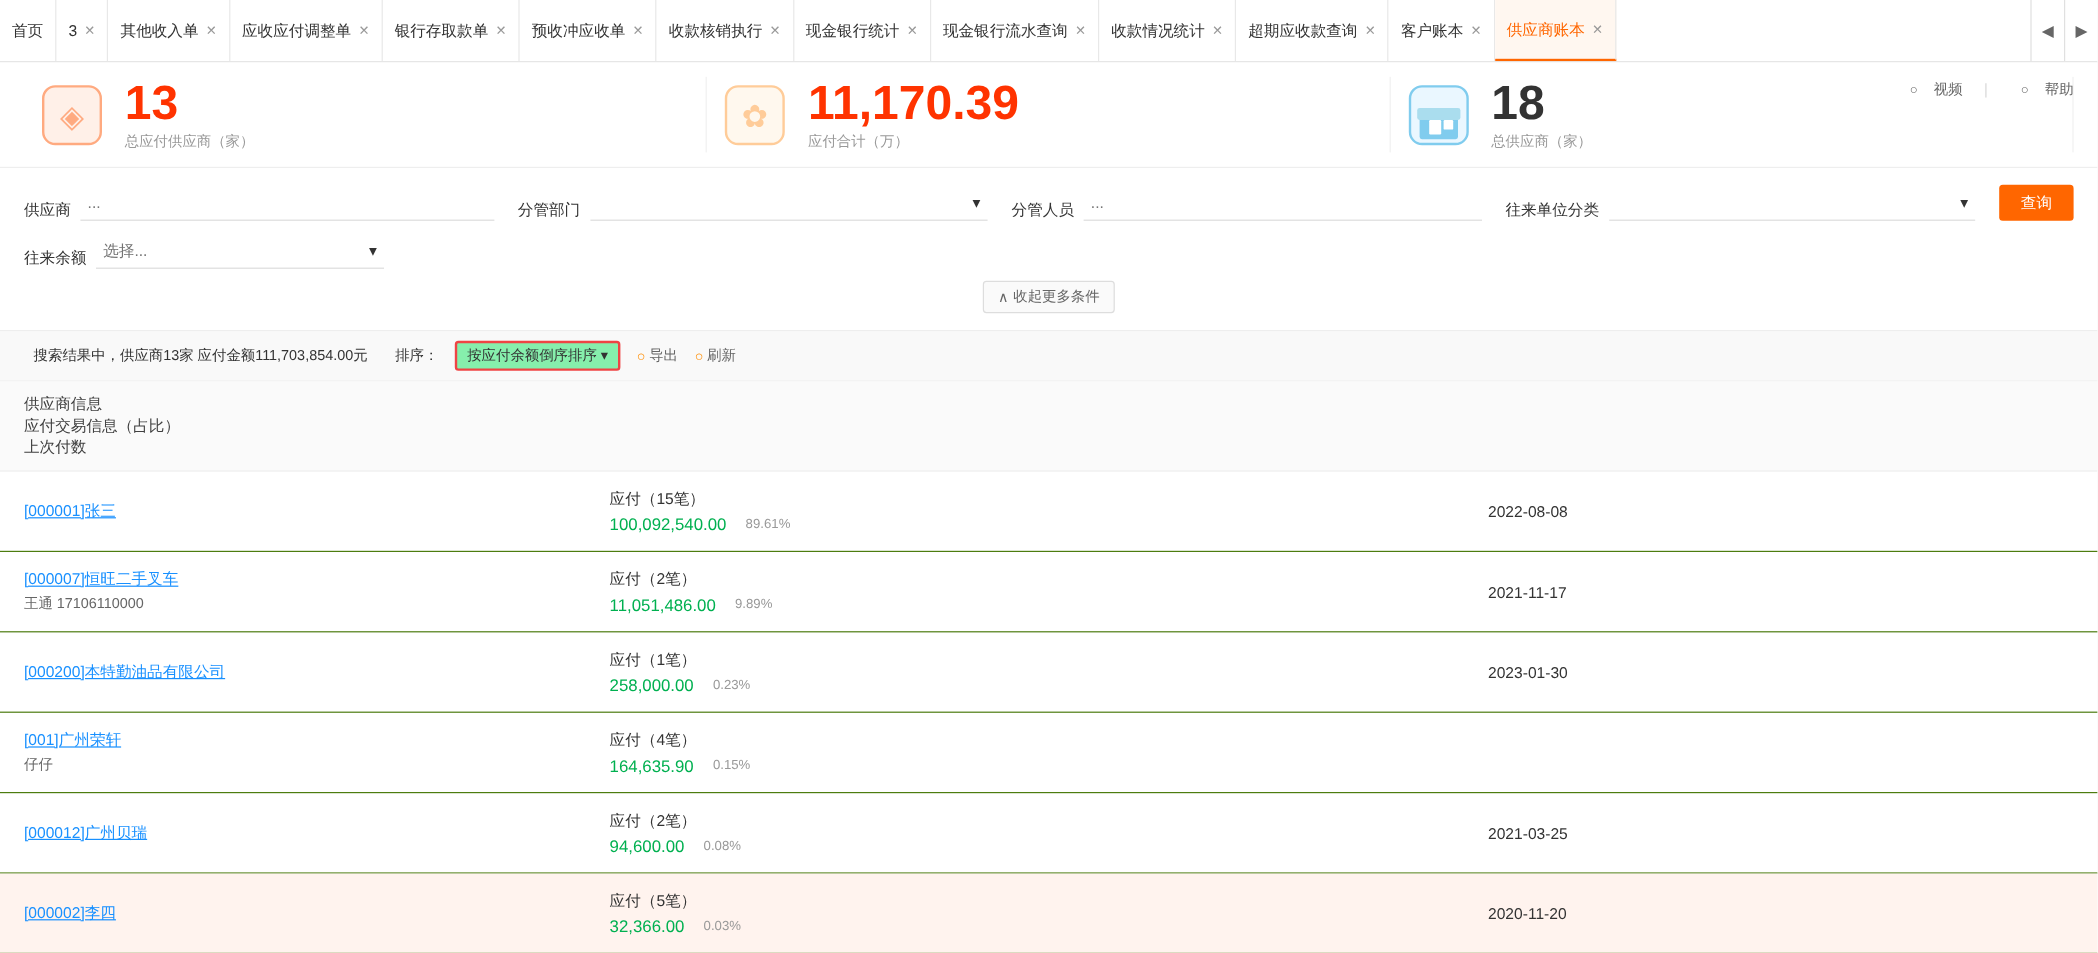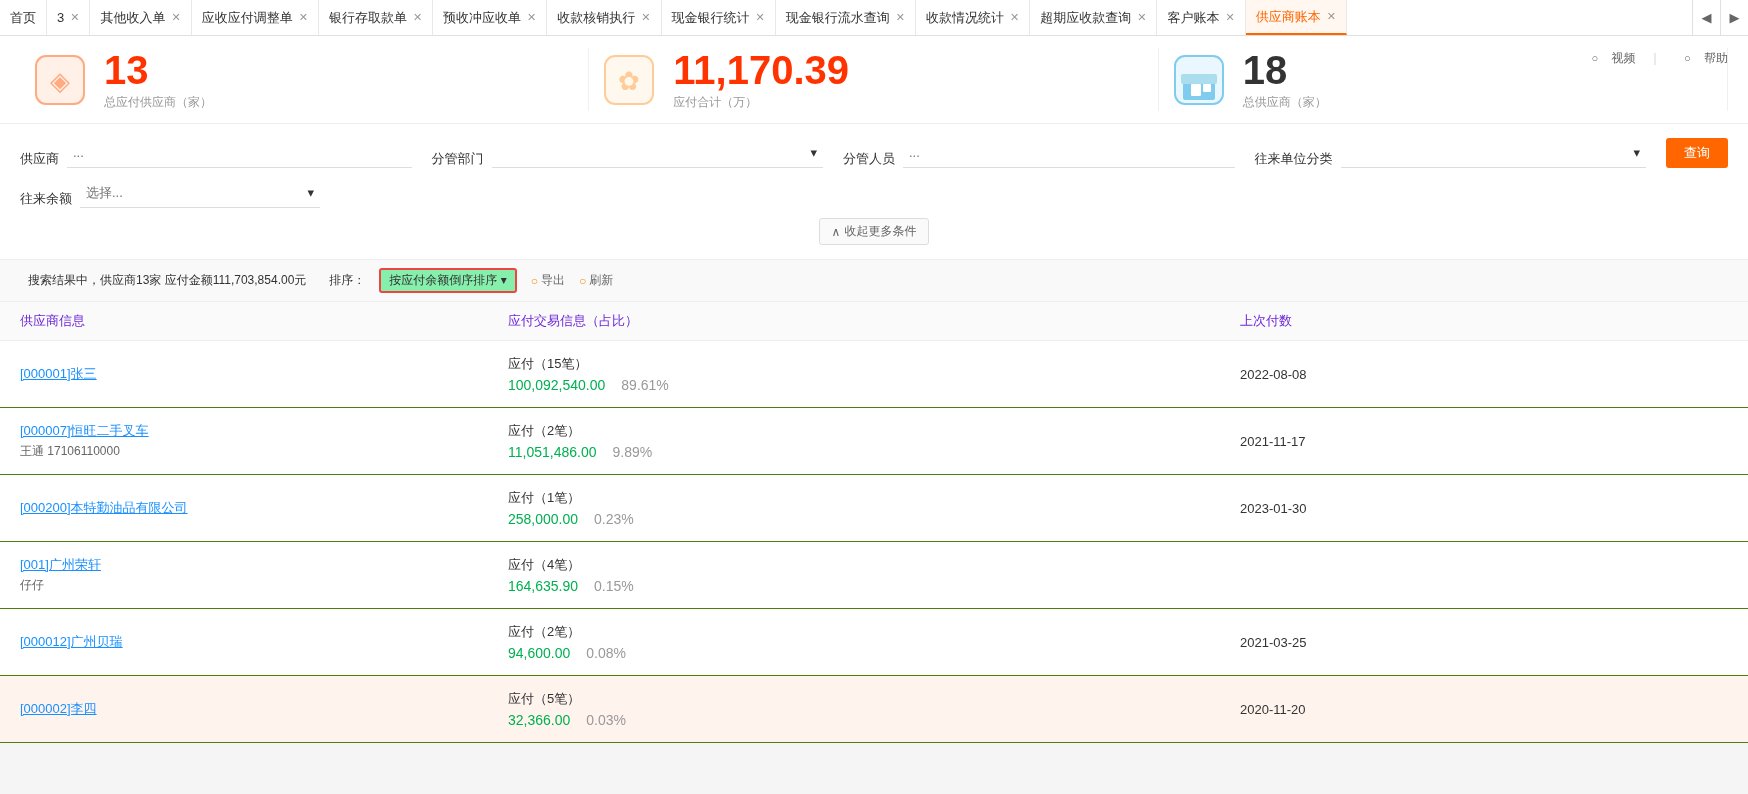--- a/index.html
+++ b/index.html
@@ -4,21 +4,21 @@
   <style>
     * { box-sizing: border-box; margin: 0; padding: 0; }
     body { font-family: 'Microsoft YaHei', Arial, sans-serif; font-size: 13px; background: #f5f5f5; color: #333; }
 
     
     .top-nav {
       background: #fff;
       border-bottom: 1px solid #e0e0e0;
       display: flex;
       align-items: center;
-      height: 36px;
+      height: 52px;
       overflow: hidden;
     }
     .nav-tab {
       display: flex;
       align-items: center;
       padding: 0 10px;
       height: 100%;
       white-space: nowrap;
       border-right: 1px solid #e8e8e8;
       font-size: 13px;
@@ -154,39 +154,40 @@
     .data-table {
       background: #fff;
       width: 100%;
     }
     .table-header {
       display: flex;
       padding: 10px 20px;
       background: #fafafa;
       border-bottom: 1px solid #eee;
       font-size: 13px;
-      color: #6d28d9;
+      color: #404040;
       font-weight: 500;
+      flex-direction: column;
     }
     .col-supplier { flex: 2; }
     .col-transaction { flex: 3; }
     .col-lastpay { flex: 2; }
     .table-row {
       display: flex;
       padding: 14px 20px;
       border-bottom: 1px solid #4d7c0f;
       align-items: center;
       cursor: pointer;
     }
     .table-row.highlighted { background: #fff3ee; }
     .supplier-link { color: #1890ff; text-decoration: underline; font-size: 13px; cursor: pointer; }
     .supplier-sub { font-size: 12px; color: #666; margin-top: 3px; }
     .tx-count { font-size: 13px; color: #333; margin-bottom: 4px; }
     .tx-amount { font-size: 14px; color: #00b050; font-weight: 500; }
-    .tx-pct { font-size: 14px; color: #999; margin-left: 16px; }
+    .tx-pct { font-size: 11px; color: #999; margin-left: 16px; }
     .tx-row { display: flex; align-items: center; }
 
     
     ::-webkit-scrollbar { width: 6px; height: 6px; }
     ::-webkit-scrollbar-thumb { background: #ccc; border-radius: 3px; }
   </style>
 </head>
 <body>
 
 <div class="top-nav">

